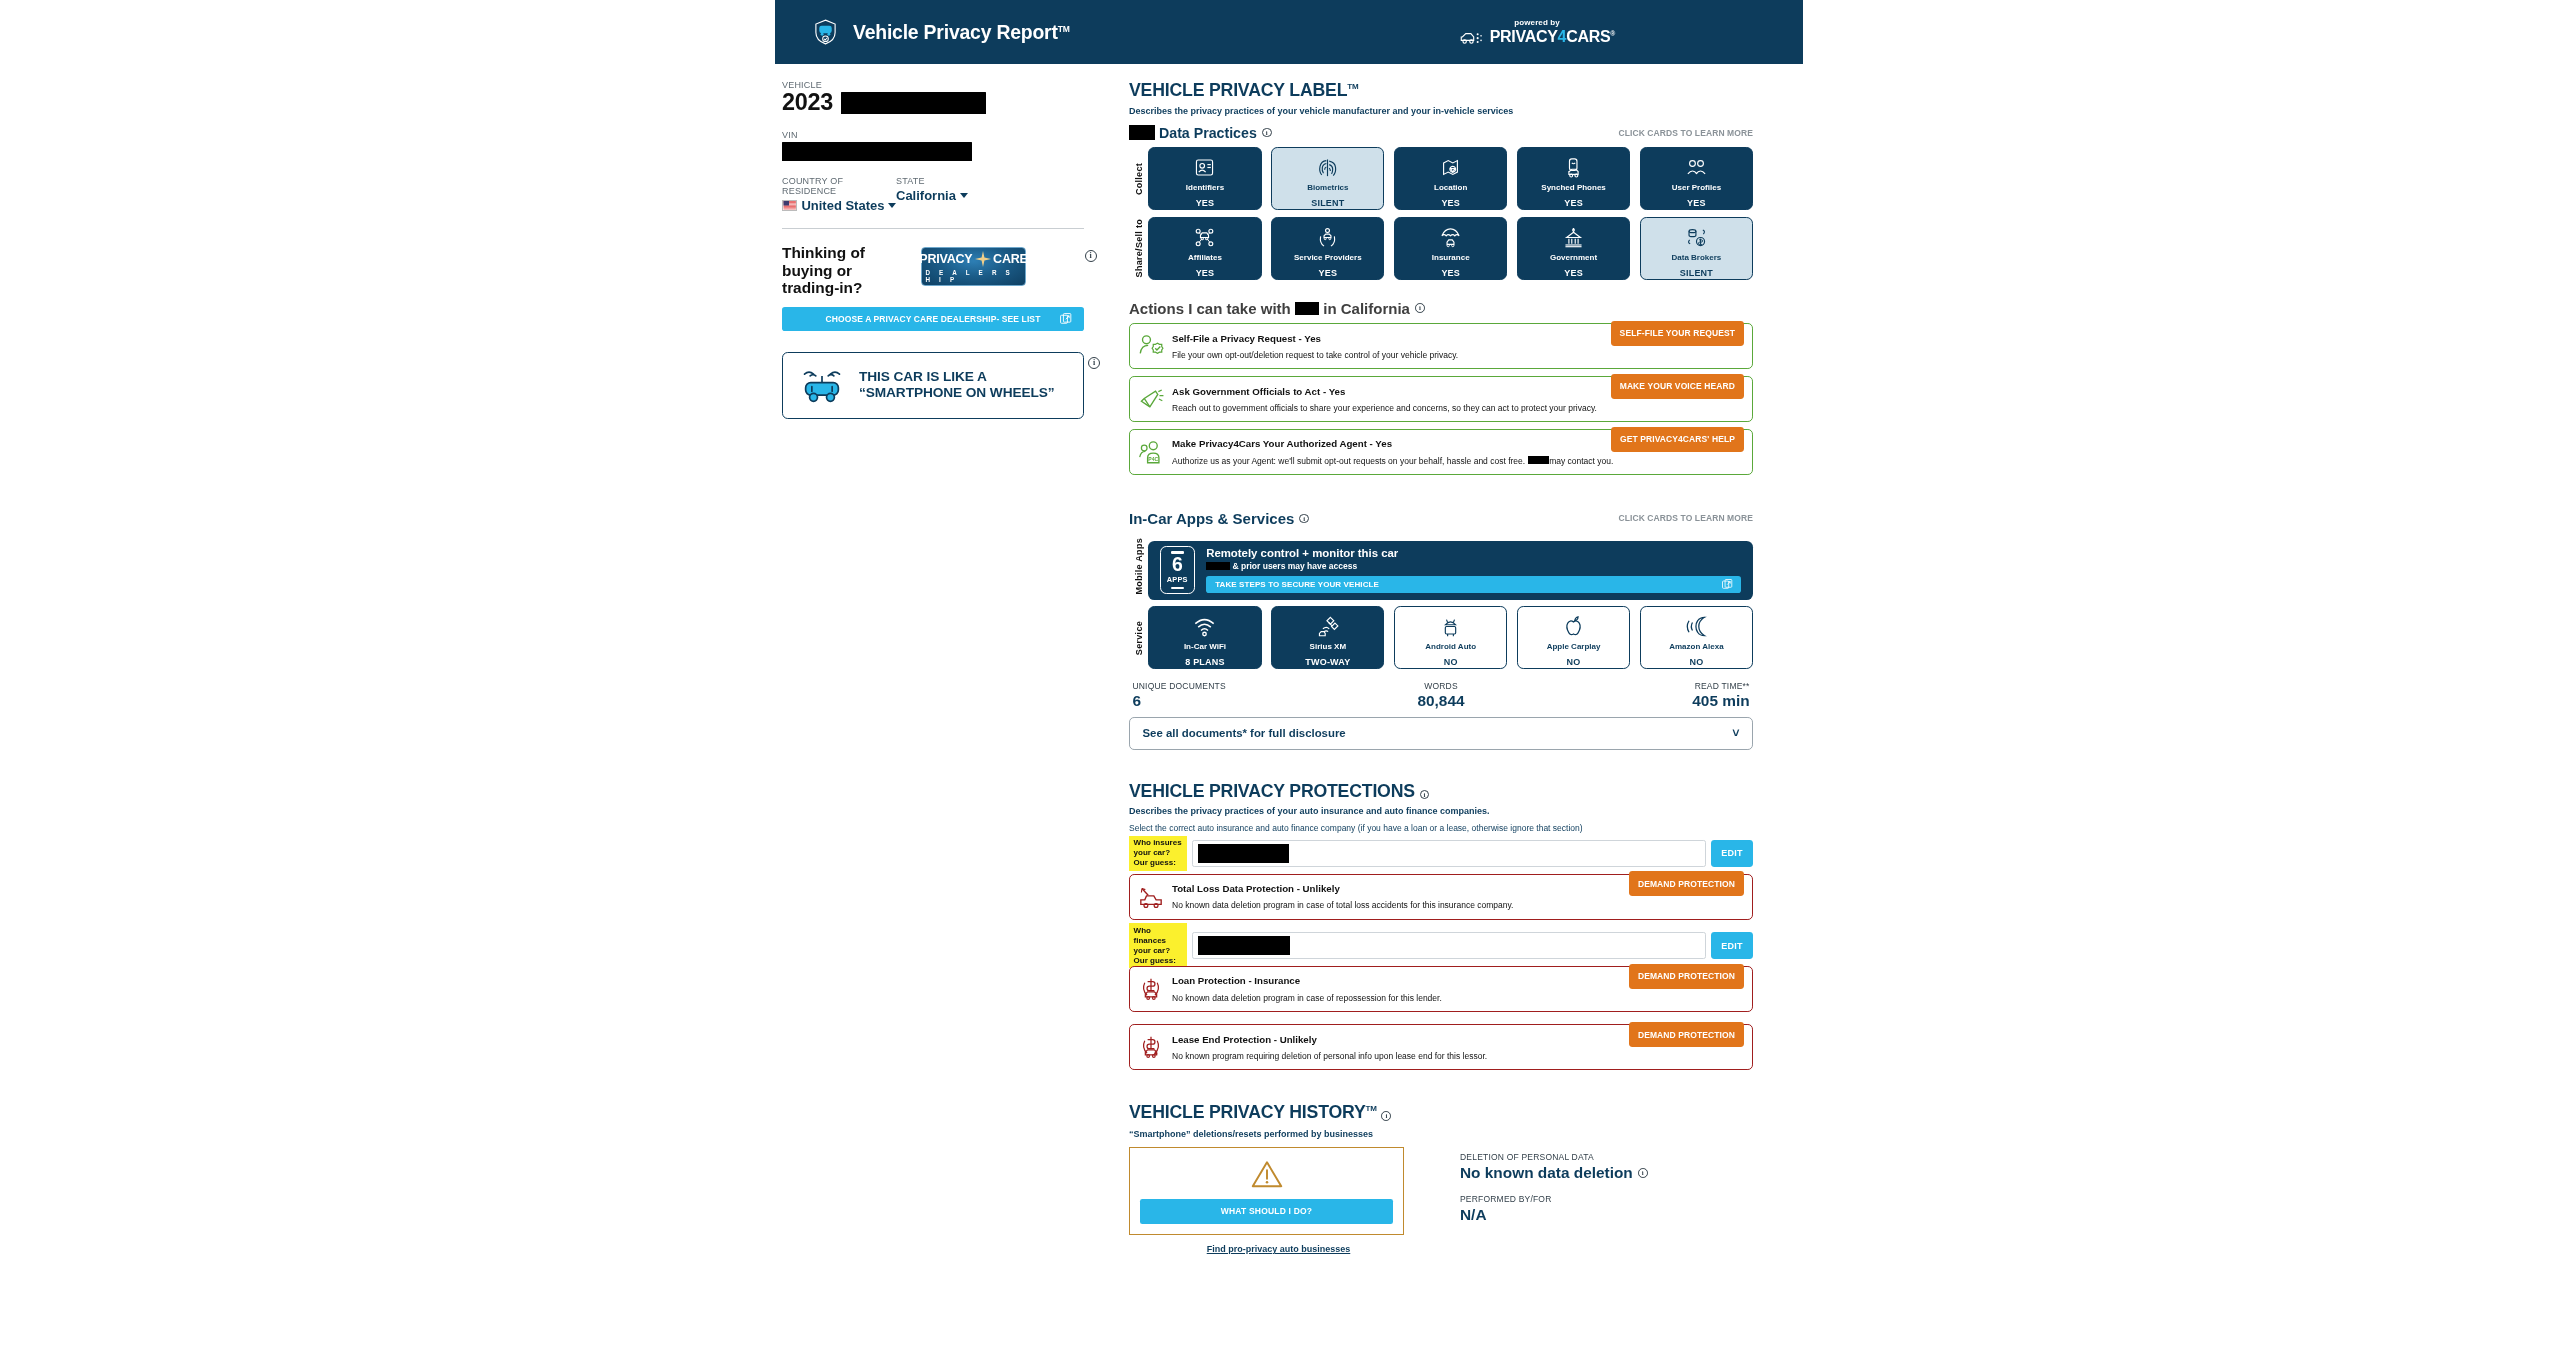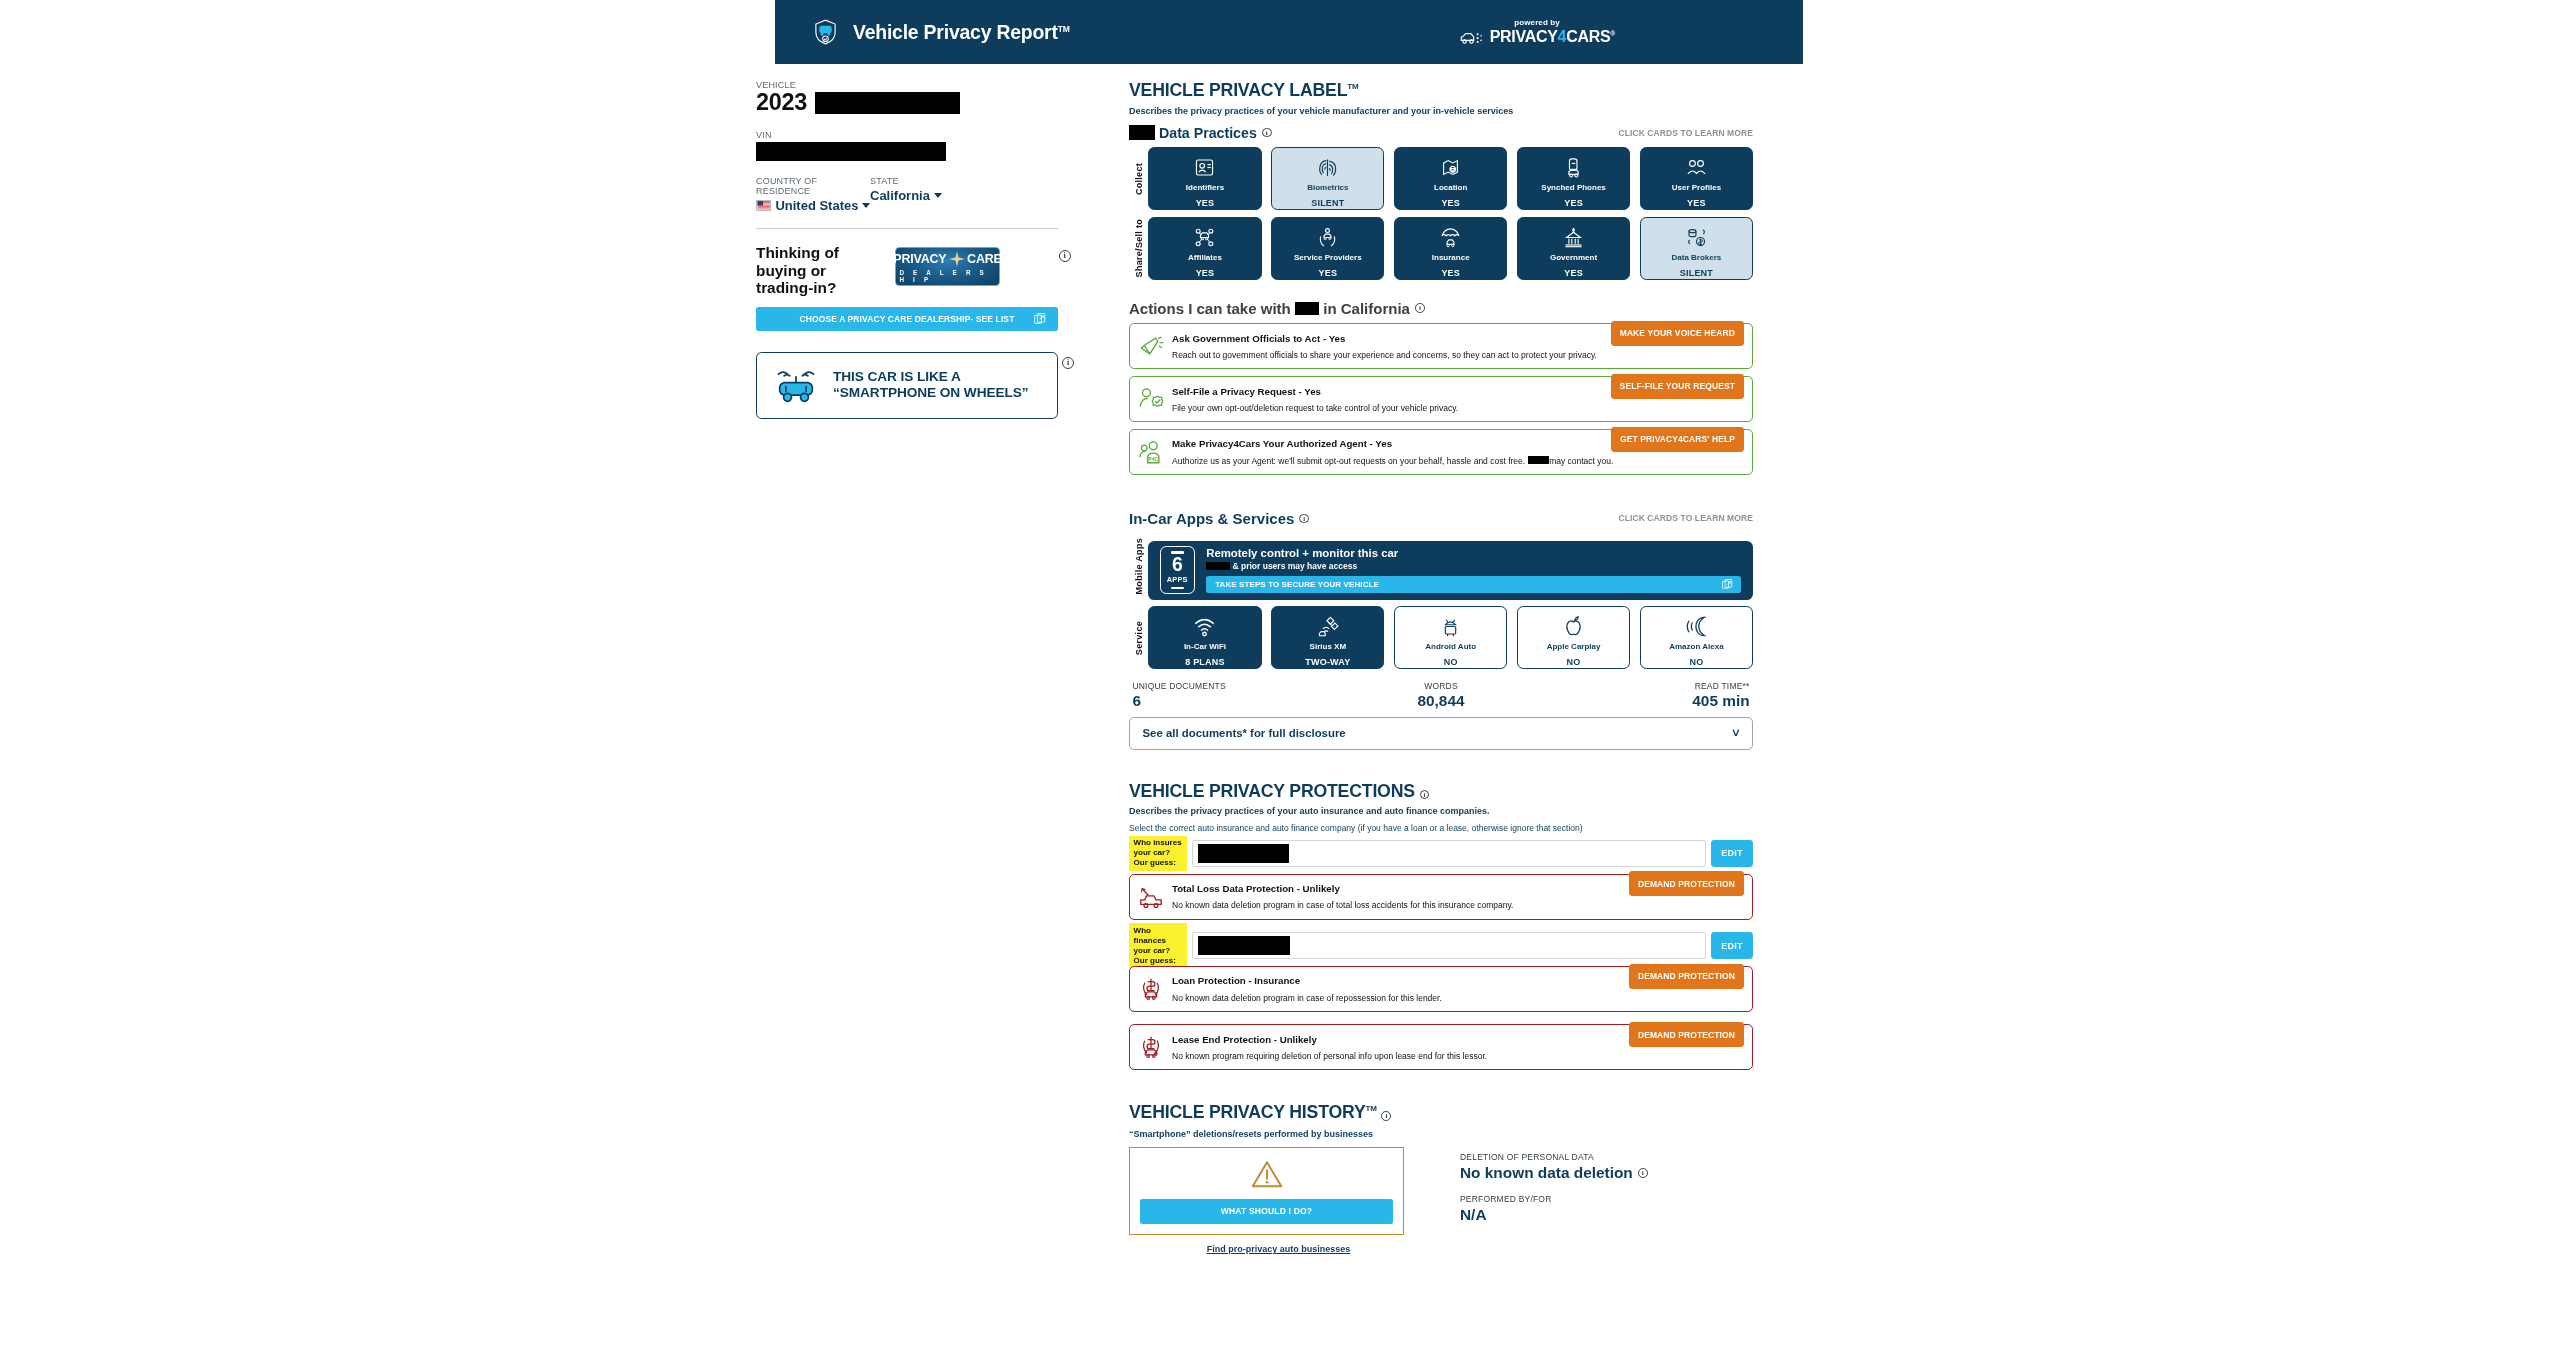--- a/index.html
+++ b/index.html
@@ -31,21 +31,21 @@
     display: flex; flex-direction: column; align-items: center; gap: 1.1px;
   }
   .powered-lbl { color: #fff; font-size: 8px; font-weight: 600; letter-spacing: 0.1px; }
   .powered-row { display: flex; align-items: center; gap: 4.6px; }
   .p4c-car { width: 26px; height: 16px; }
   .p4c-word { font-size: 16px; font-weight: 800; color: #fff; letter-spacing: -0.3px; white-space: nowrap; }
   .p4c-word .four { color: #29b6e8; }
   .p4c-word sup { font-size: 6.8px; vertical-align: super; }
 
   
-  .left-rail { position: absolute; left: 756px; top: 80px; width: 302px; }
+  .left-rail { position: absolute; left: 782px; top: 80px; width: 302px; }
   .field-lbl { font-size: 9px; color: #5f6a72; letter-spacing: 0.2px; font-weight:400; }
   .veh-row { display: flex; align-items: center; gap: 8px; margin-top: 1.1px; }
   .veh-year { font-size: 23.4px; font-weight: 800; color: #111; letter-spacing: -0.3px; line-height: 1; }
   .redact { background: #000; display: inline-block; border-radius: 0.6px; }
   .redact-veh { width: 145px; height: 21.6px; }
   .vin-blk { margin-top: 15px; }
   .redact-vin { width: 190px; height: 19px; margin-top: 2.8px; }
 
   .loc-row { display: flex; margin-top: 13px; }
   .loc-country { width: 114px; }
@@ -499,43 +499,43 @@
 
     <div class="act-head">
       <div class="act-title">
         <span>Actions I can take with</span><span class="act-redact"></span><span>in California</span>
       </div>
       <span class="info-i sm" style="margin-left:5.1px;">i</span>
     </div>
 
     <div class="act-row">
       <svg class="act-ico" viewBox="0 0 46 46">
-        <path d="M6 27 l5 -5 l20 -13 l4 6 l-14 22 l-6 -4 z" fill="none" stroke="#5aa83a" stroke-width="2.4"></path>
-        <path d="M11 22 l10 15" fill="none" stroke="#5aa83a" stroke-width="2.2"></path>
-        <path d="M36 10 l6 -3 M38 17 l7 0 M37 23 l6 3" fill="none" stroke="#5aa83a" stroke-width="2.2"></path>
-      </svg>
-      <div class="act-txt">
-        <div class="act-t">Ask Government Officials to Act - Yes</div>
-        <div class="act-d">Reach out to government officials to share your experience and concerns, so they can act to protect your privacy.</div>
-      </div>
-      <button class="btn-orange">MAKE YOUR VOICE HEARD</button>
-    </div>
-
-    <div class="act-row">
-      <svg class="act-ico" viewBox="0 0 46 46">
         <circle cx="15" cy="12" r="7" fill="none" stroke="#5aa83a" stroke-width="2.4"></circle>
         <path d="M4 36 q2 -14 14 -14" fill="none" stroke="#5aa83a" stroke-width="2.4"></path>
         <path d="M31 20 l3.5 -2 l3.5 2 l4 0 l0 4 l2 3 l-2 3 l0 4 l-4 0 l-3.5 2 l-3.5 -2 l-4 0 l0 -4 l-2 -3 l2 -3 l0 -4 z" fill="none" stroke="#5aa83a" stroke-width="2.2"></path>
         <path d="M30.5 27 l3 3 l6 -6" fill="none" stroke="#5aa83a" stroke-width="2.4"></path>
       </svg>
       <div class="act-txt">
         <div class="act-t">Self-File a Privacy Request - Yes</div>
         <div class="act-d">File your own opt-out/deletion request to take control of your vehicle privacy.</div>
       </div>
       <button class="btn-orange">SELF-FILE YOUR REQUEST</button>
+    </div>
+
+    <div class="act-row">
+      <svg class="act-ico" viewBox="0 0 46 46">
+        <path d="M6 27 l5 -5 l20 -13 l4 6 l-14 22 l-6 -4 z" fill="none" stroke="#5aa83a" stroke-width="2.4"></path>
+        <path d="M11 22 l10 15" fill="none" stroke="#5aa83a" stroke-width="2.2"></path>
+        <path d="M36 10 l6 -3 M38 17 l7 0 M37 23 l6 3" fill="none" stroke="#5aa83a" stroke-width="2.2"></path>
+      </svg>
+      <div class="act-txt">
+        <div class="act-t">Ask Government Officials to Act - Yes</div>
+        <div class="act-d">Reach out to government officials to share your experience and concerns, so they can act to protect your privacy.</div>
+      </div>
+      <button class="btn-orange">MAKE YOUR VOICE HEARD</button>
     </div>
 
     <div class="act-row">
       <svg class="act-ico" viewBox="0 0 46 46">
         <circle cx="11" cy="16" r="5" fill="none" stroke="#5aa83a" stroke-width="2.2"></circle>
         <path d="M3 32 q2 -10 10 -10" fill="none" stroke="#5aa83a" stroke-width="2.2"></path>
         <circle cx="27" cy="12" r="7" fill="none" stroke="#5aa83a" stroke-width="2.4"></circle>
         <path d="M17 42 v-9 q0 -8 10 -8 q10 0 10 8 v9 z" fill="none" stroke="#5aa83a" stroke-width="2.4"></path>
         <text x="27" y="39" font-size="9" font-weight="bold" fill="#5aa83a" text-anchor="middle" font-family="Liberation Sans, sans-serif">P4C</text>
       </svg>

